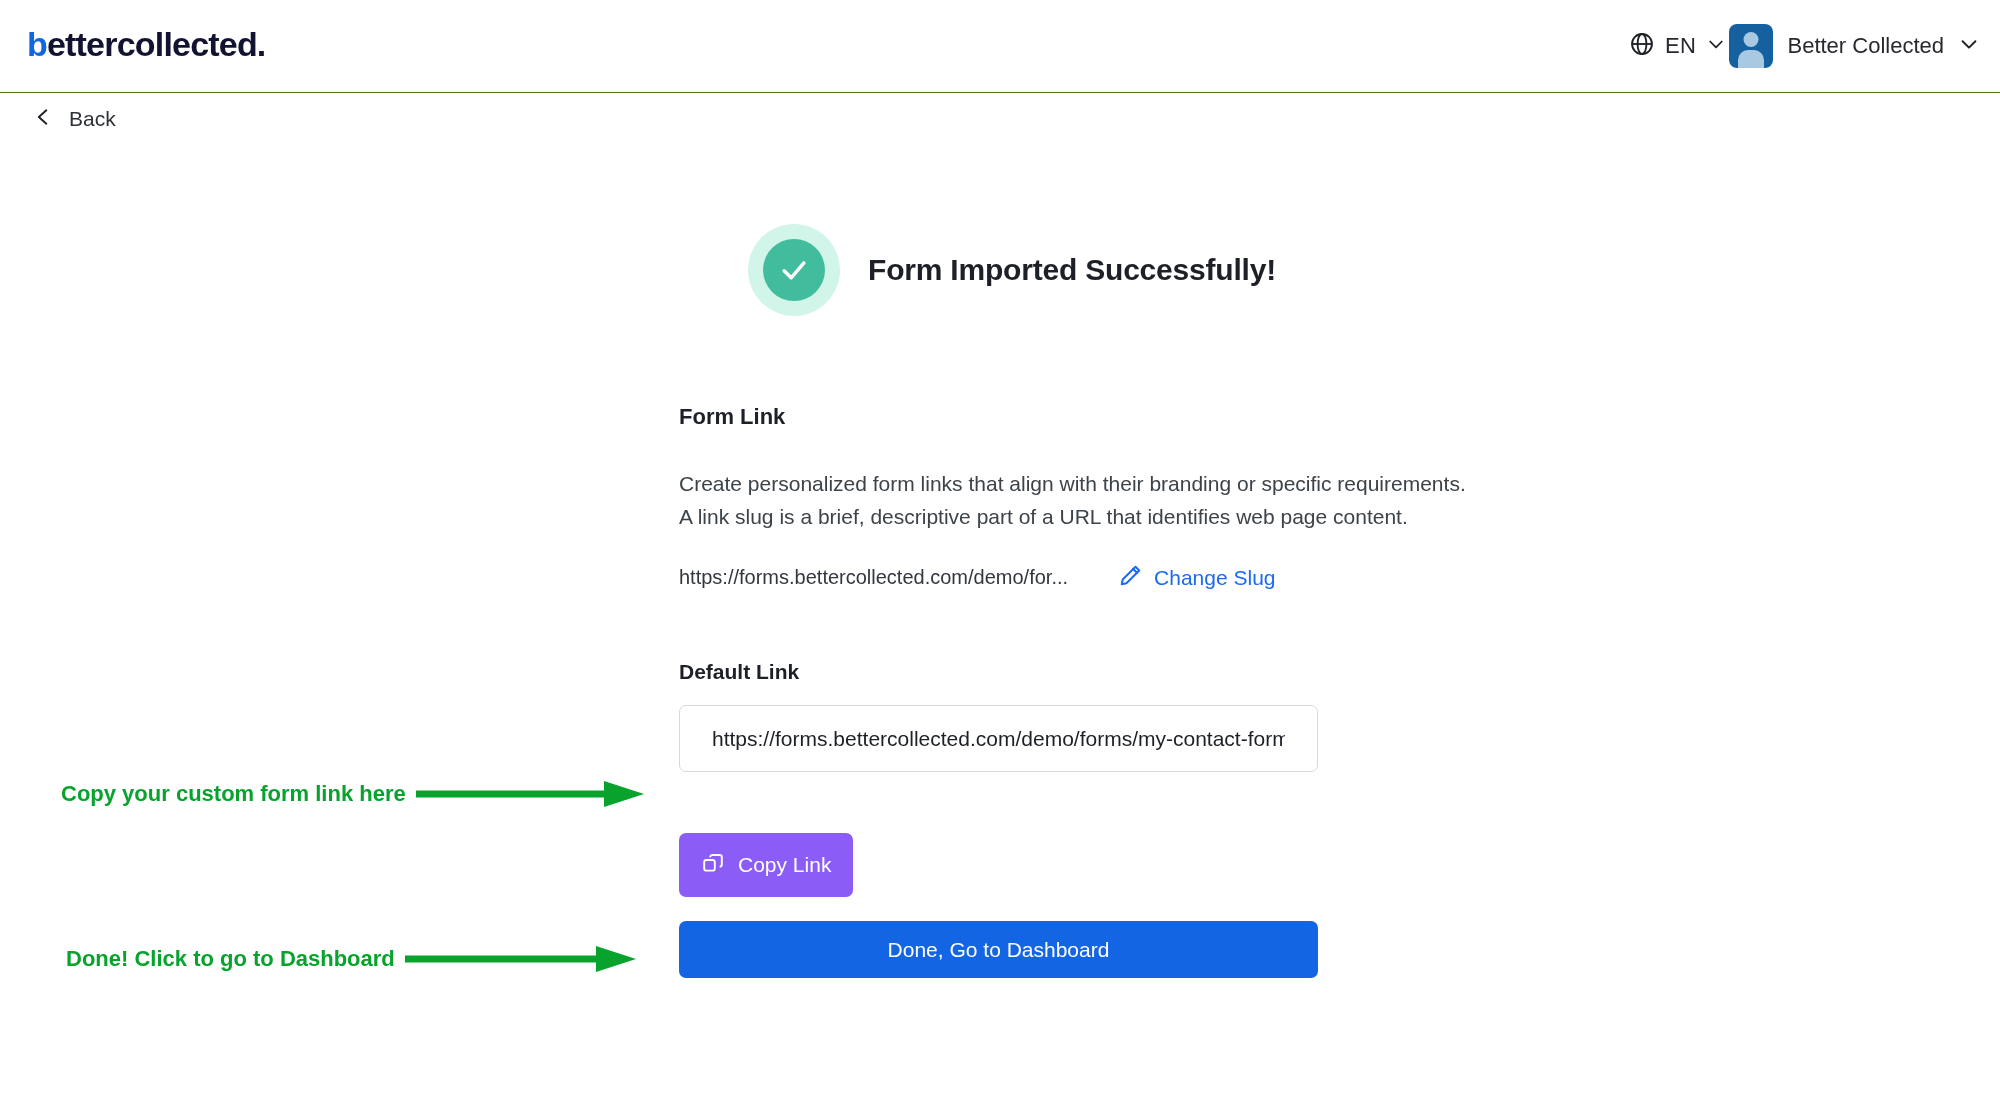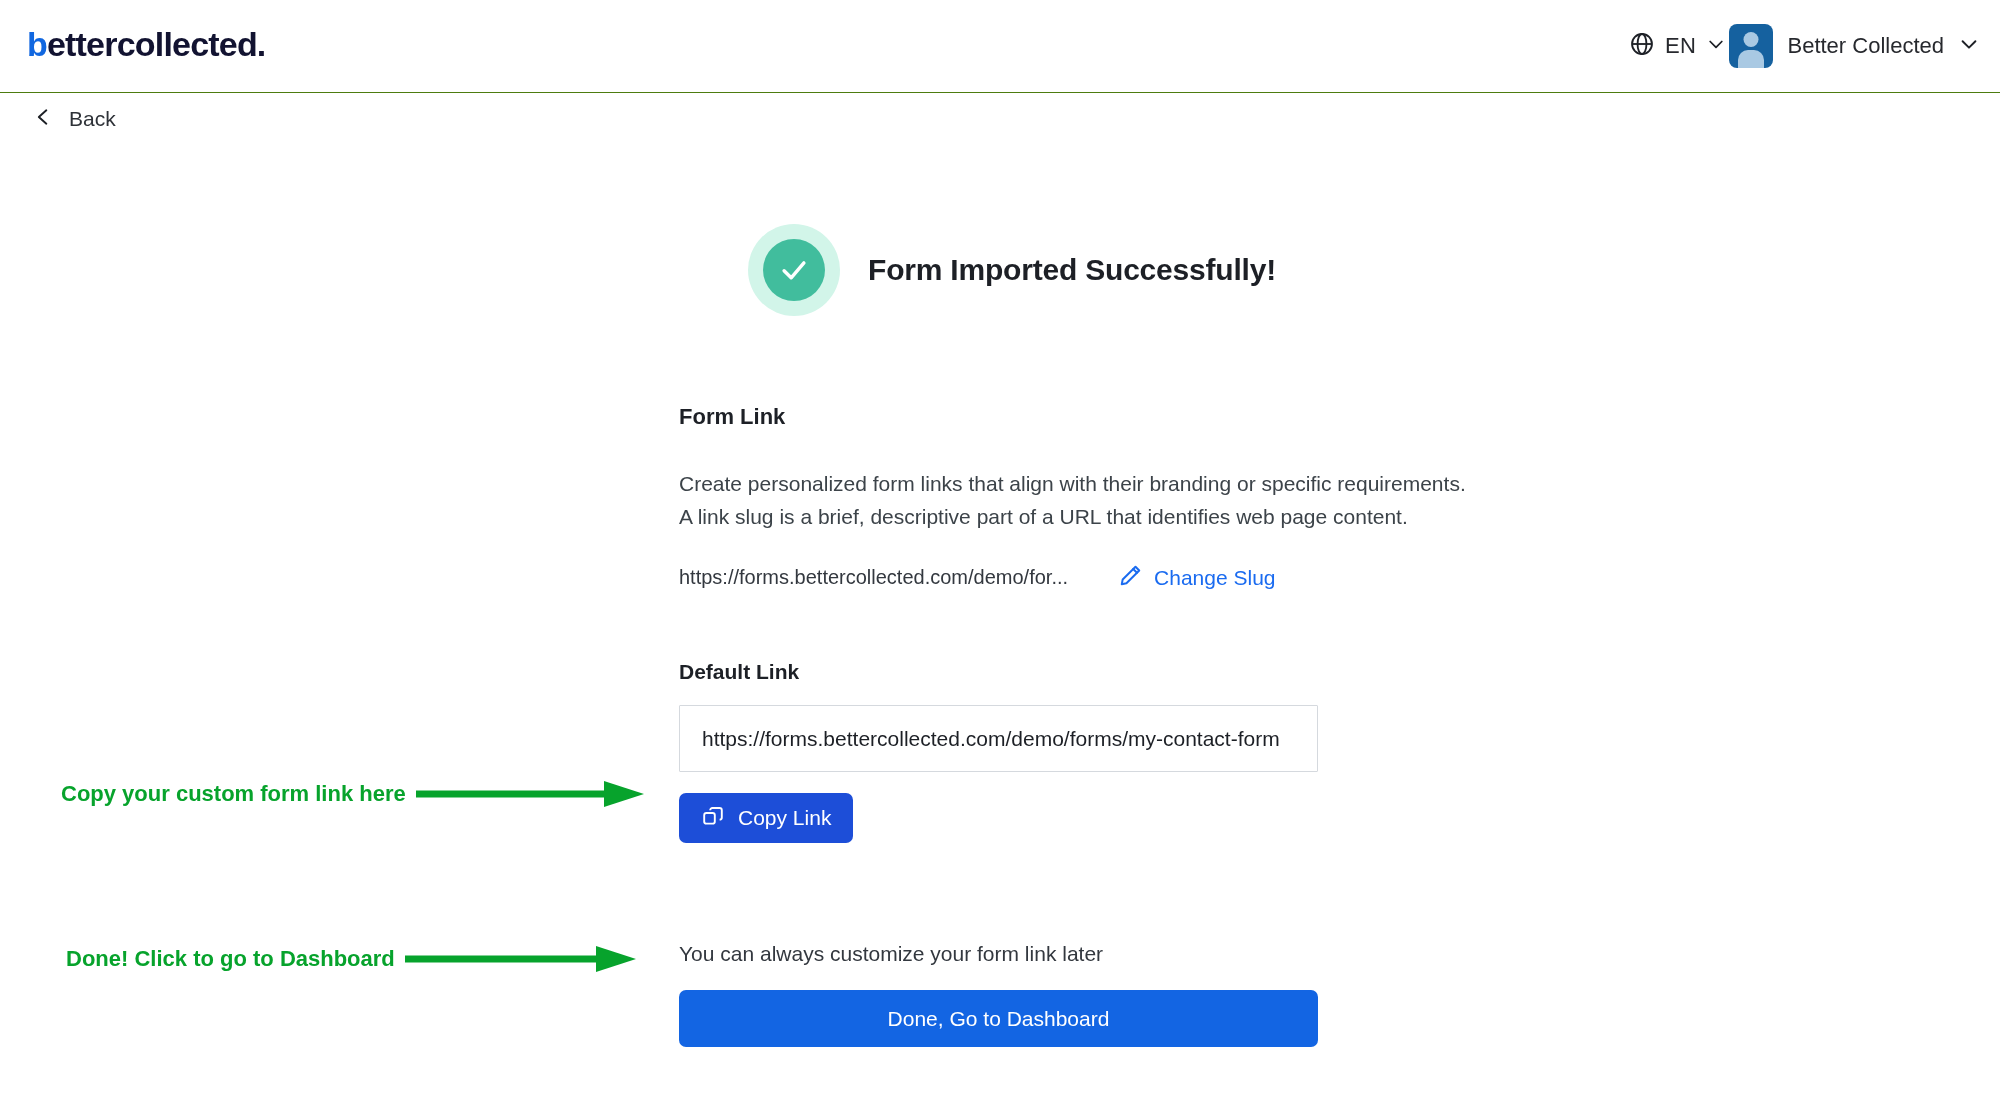--- a/index.html
+++ b/index.html
@@ -172,44 +172,45 @@
     margin-top: 68px;
     font-size: 21px;
     font-weight: 700;
     color: #1d2026;
   }
   #default-link-input {
     display: block;
     margin-top: 21px;
     width: 639px; height: 67px;
     border: 1px solid #d5d9de;
-    border-radius: 1px;
-    padding: 0 22px;
+    border-radius: 7px;
+    padding: 0 32px;
     font-family: "Liberation Sans", sans-serif;
     font-size: 21px;
     color: #1d2026;
     background: #ffffff;
     outline: none;
   }
 
   #link-actions {
     margin-top: 21px;
     display: flex; align-items: center; gap: 24px;
   }
   #copy-link-button {
     display: flex; align-items: center; justify-content: center; gap: 13px;
-    height: 50px;
+    height: 64px;
     padding: 0 22px;
     border-radius: 7px;
-    background: #1d4ed8;
+    background: #8b5cf6;
     color: #ffffff;
     font-size: 21px;
     border: none;
     cursor: pointer;
     font-family: "Liberation Sans", sans-serif;
+    margin-top: 40px;
   }
   #use-custom-domain-button {
     display: flex; align-items: center; justify-content: center; gap: 13px;
     height: 50px;
     padding: 0 22px;
     border-radius: 7px;
     background: #ffffff;
     border: 1.5px solid #1a6bf0;
     color: #1a6bf0;
     font-size: 21px;
@@ -343,21 +344,20 @@
         <svg width="24" height="24" viewBox="0 0 24 24" fill="none" stroke="#ffffff" stroke-width="1.9" stroke-linejoin="round">
           <rect x="3.2" y="9" width="10.6" height="10.6" rx="2.2"></rect>
           <path d="M9.2 6.2a2.2 2.2 0 0 1 2.2-2.2h7.2a2.2 2.2 0 0 1 2.2 2.2v7.2a2.2 2.2 0 0 1-2.2 2.2"></path>
         </svg>
       </span>
       <span>Copy Link</span>
     </button>
 
   </div>
 
-  <div id="footer-note">You can always customize your form link later</div>
 
   <button id="done-button">Done, Go to Dashboard</button>
 </div>
 
 <div class="annotation" id="annotation-copy">
   <span class="anno-text">Copy your custom form link here</span>
   <svg class="anno-arrow" width="250" height="34" viewBox="0 0 250 34">
     <line x1="10" y1="17" x2="202" y2="17" stroke="#07a32c" stroke-width="7"></line>
     <polygon points="198,4 238,17 198,30" fill="#07a32c"></polygon>
   </svg>

